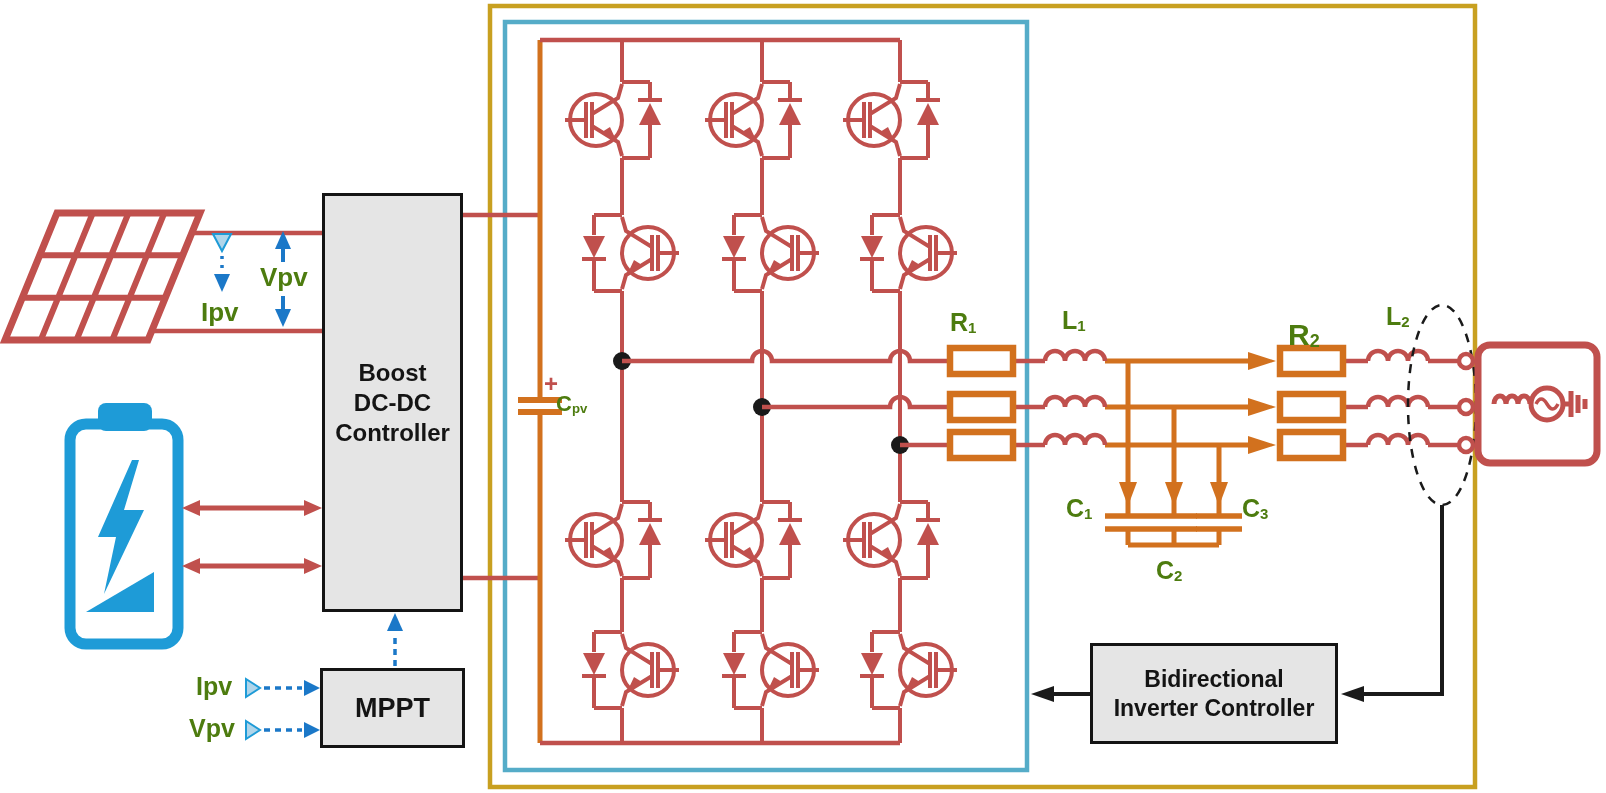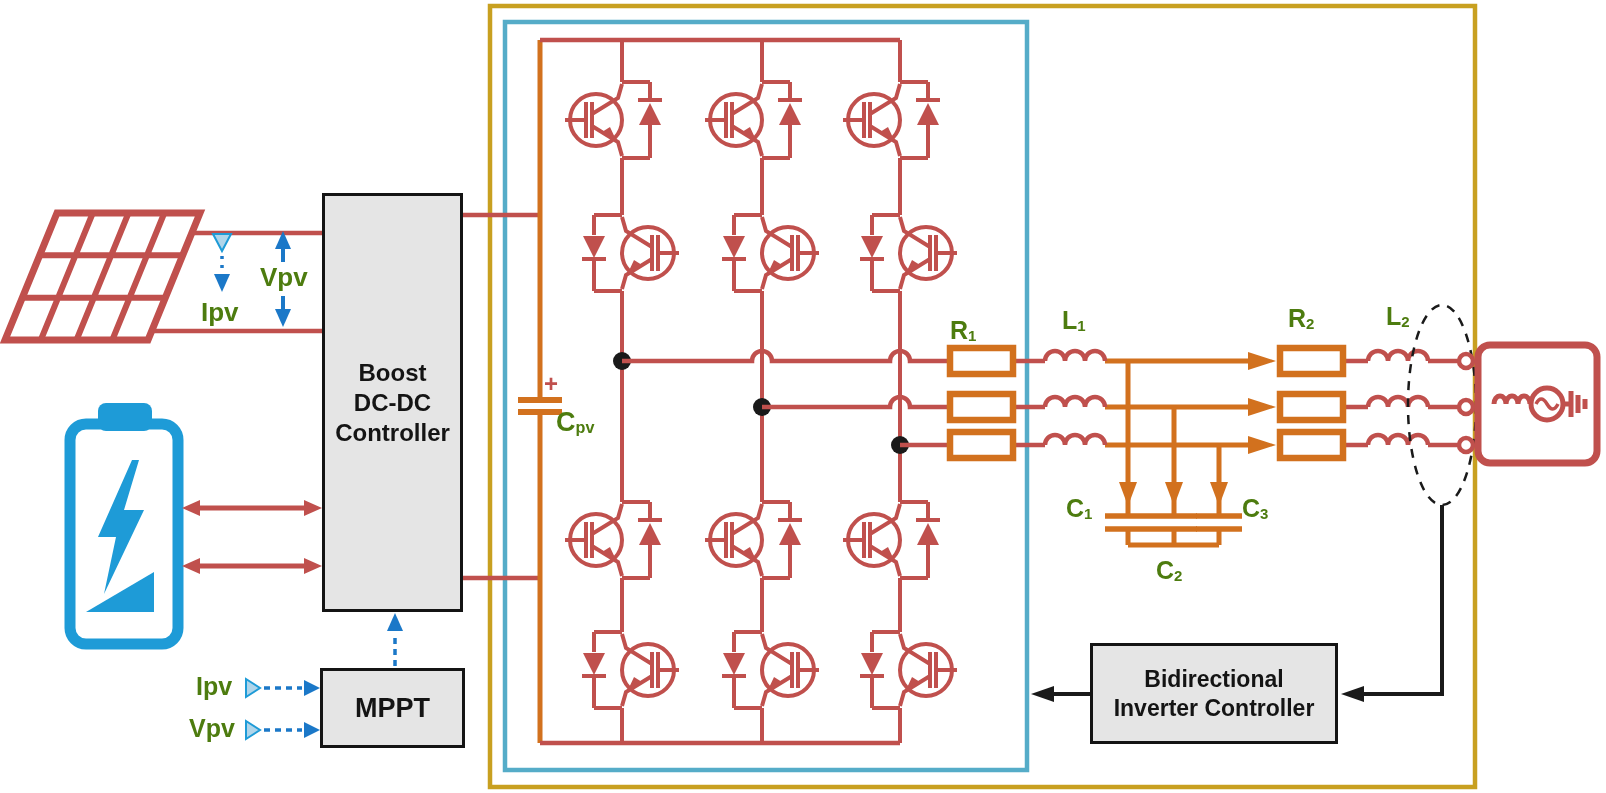--- a/index.html
+++ b/index.html
@@ -229,25 +229,25 @@
 
 <div class="box" style="left:1090px;top:643px;width:248px;height:101px;font-size:23px;line-height:29px;">
   <div>Bidirectional</div>
   <div>Inverter Controller</div>
 </div>
 
 <div class="lbl" style="left:260px;top:264px;font-size:26px;">Vpv</div>
 <div class="lbl" style="left:201px;top:299px;font-size:26px;">Ipv</div>
 
 <div class="lbl plus" style="left:544px;top:372px;font-size:24px;">+</div>
-<div class="lbl" style="left:556px;top:393px;font-size:27px;margin-top:16px;"><span>C</span><sub>pv</sub></div>
-
-<div class="lbl" style="left:950px;top:310px;font-size:25px;margin-top:8px;"><span>R</span><sub>1</sub></div>
+<div class="lbl" style="left:556px;top:393px;font-size:22px;"><span>C</span><sub>pv</sub></div>
+
+<div class="lbl" style="left:950px;top:310px;font-size:25px;"><span>R</span><sub>1</sub></div>
 <div class="lbl" style="left:1062px;top:308px;font-size:25px;text-align:right;"><span>L</span><sub>1</sub></div>
-<div class="lbl" style="left:1288px;top:306px;font-size:25px;"><span>R</span><sub>2</sub></div>
+<div class="lbl" style="left:1288px;top:320px;font-size:30px;"><span>R</span><sub>2</sub></div>
 <div class="lbl" style="left:1379px;top:304px;font-size:25px;margin-left:7px;"><span>L</span><sub>2</sub></div>
 
 <div class="lbl" style="left:1066px;top:496px;font-size:25px;"><span>C</span><sub>1</sub></div>
 <div class="lbl" style="left:1156px;top:558px;font-size:25px;"><span>C</span><sub>2</sub></div>
 <div class="lbl" style="left:1242px;top:496px;font-size:25px;"><span>C</span><sub>3</sub></div>
 
 <div class="lbl" style="left:196px;top:674px;font-size:25px;">Ipv</div>
 <div class="lbl" style="left:189px;top:716px;font-size:25px;">Vpv</div>
 
 </div>

